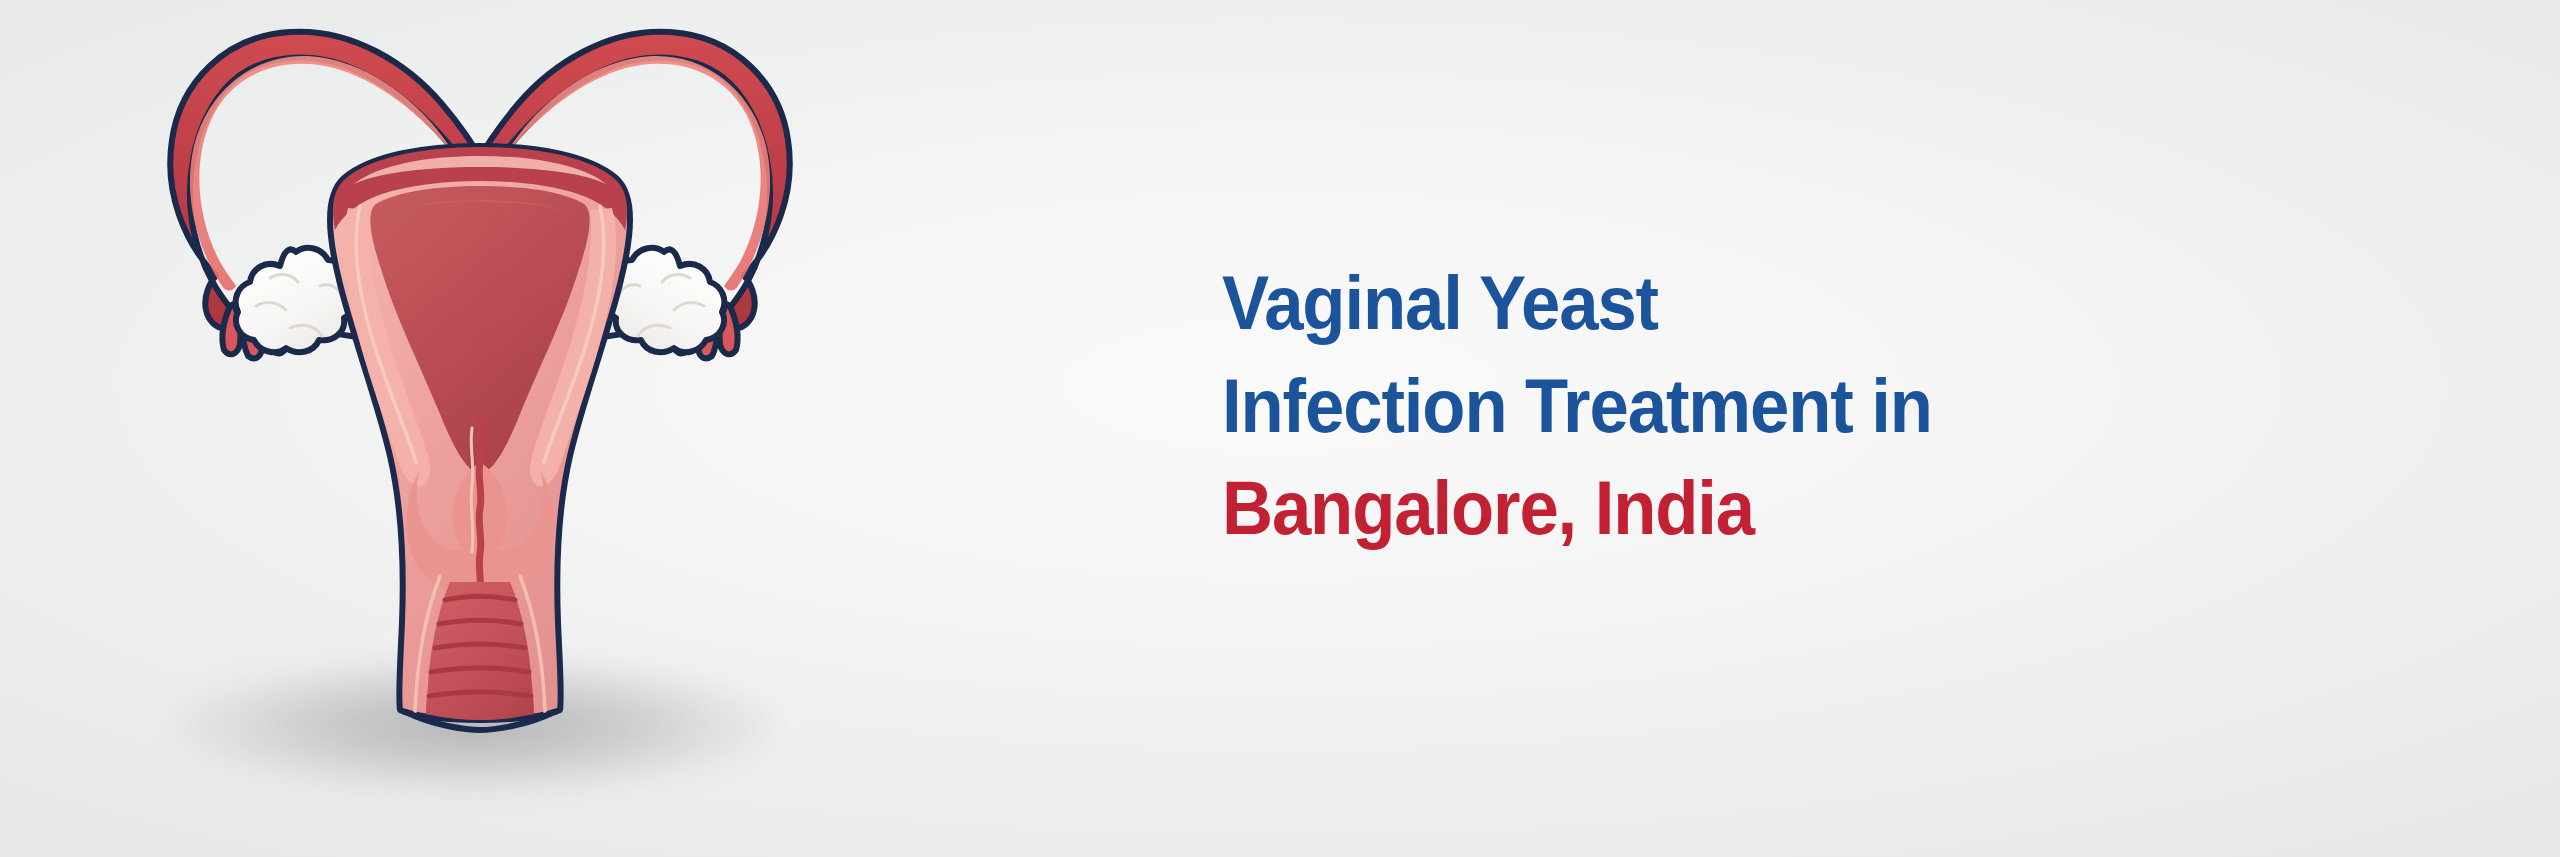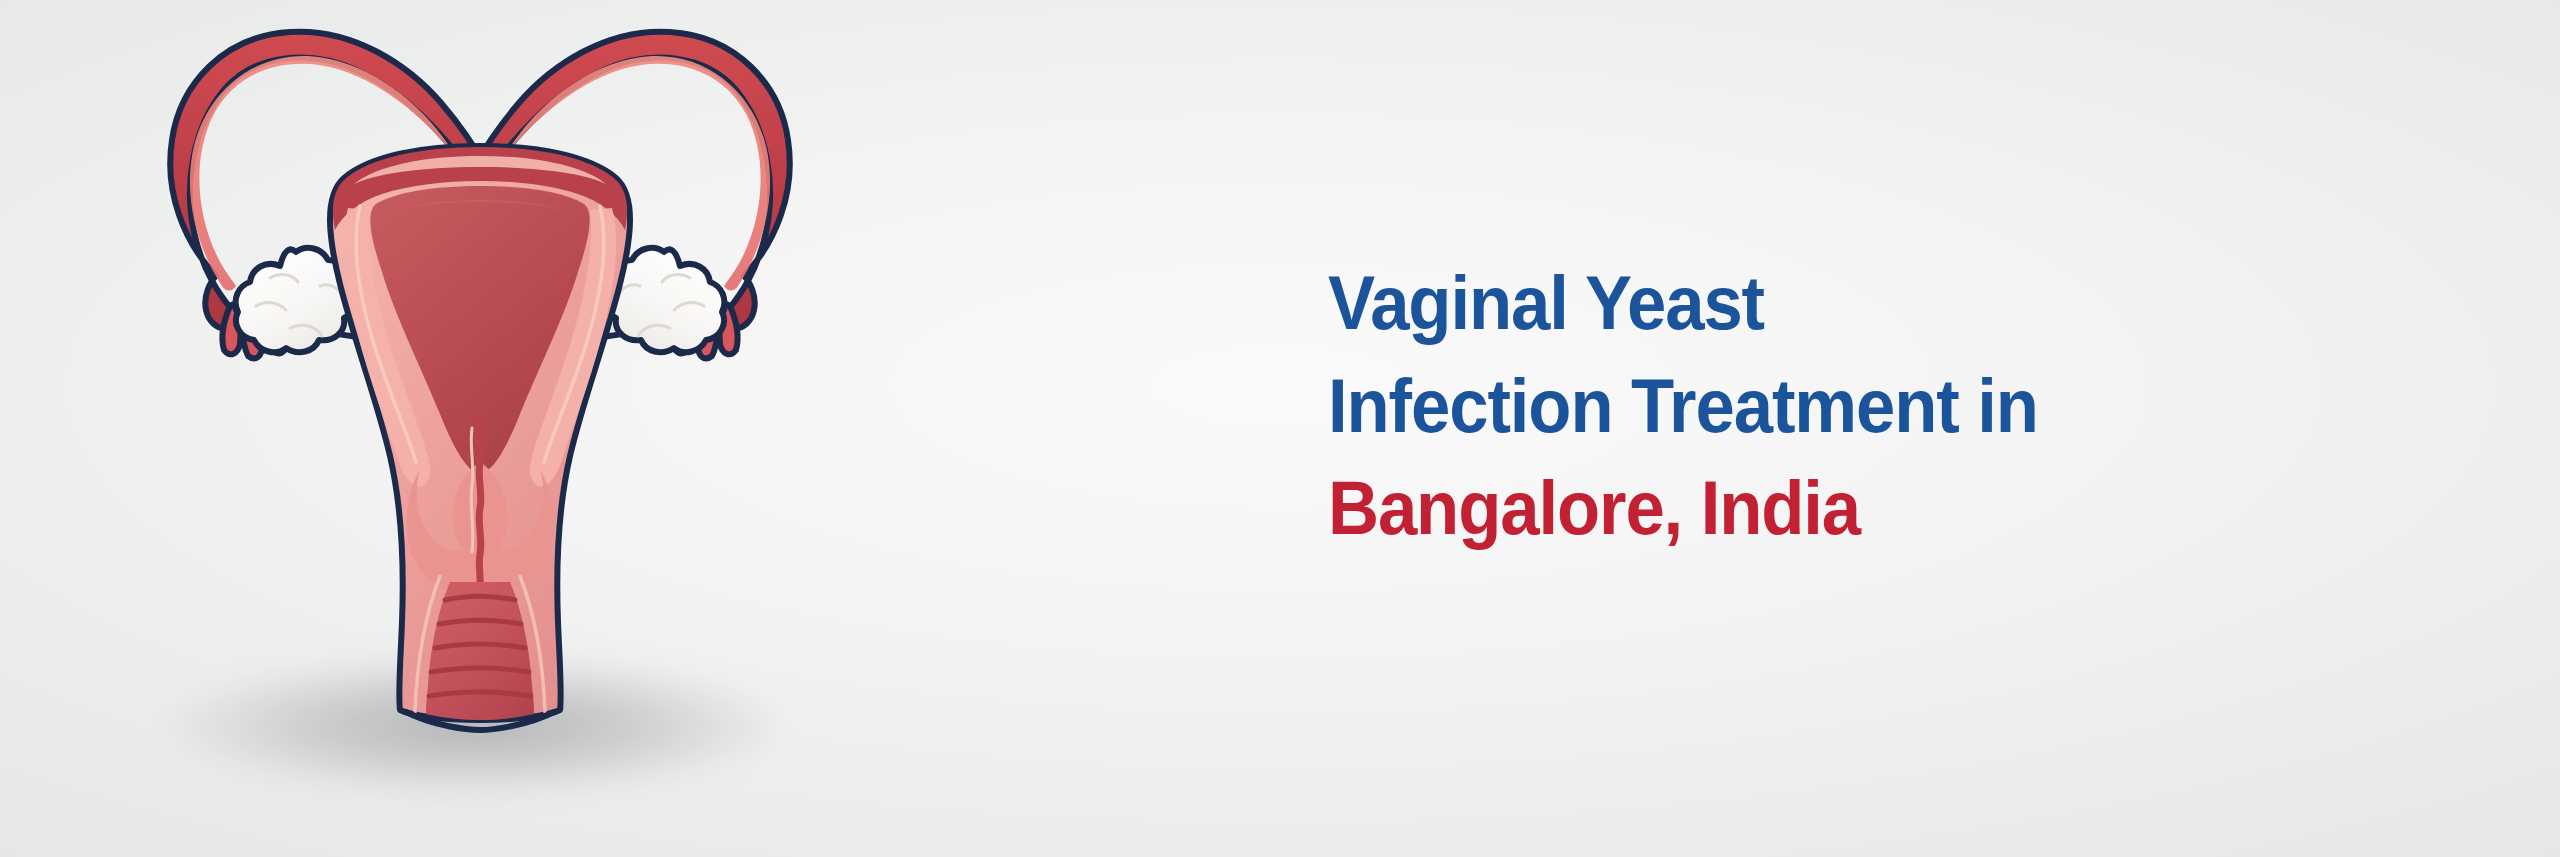--- a/index.html
+++ b/index.html
@@ -44,21 +44,21 @@
         rgba(150,152,156,0.12) 62%,
         rgba(200,202,205,0.0) 80%);
     filter:blur(13px);
   }
 
   #anatomy-svg { position:absolute; left:0; top:0; }
 
   
   #headline {
     position:absolute;
-    left:1328px;
+    left:1222px;
     top:252px;
     width:1180px;
   }
 
   .headline-line {
     display:block;
     font-family:"Liberation Sans", sans-serif;
     font-weight:700;
     font-size:76px;
     line-height:1.35;

